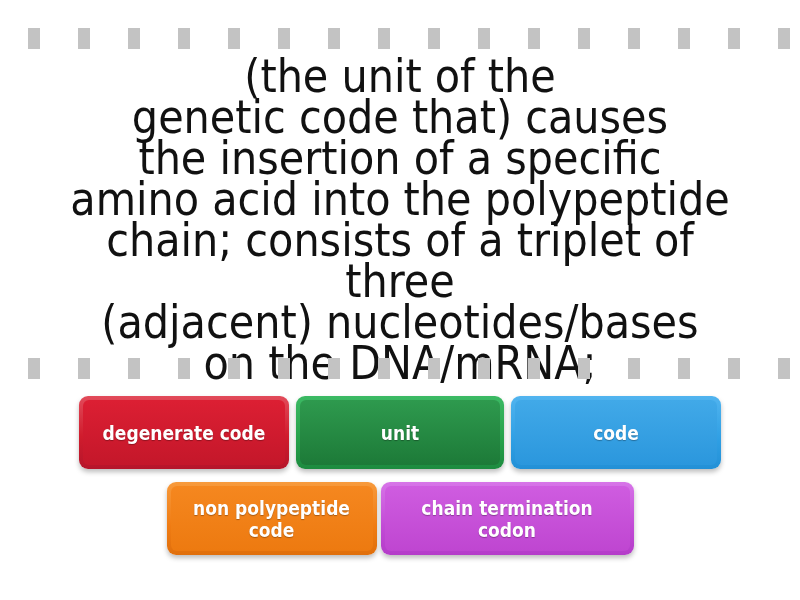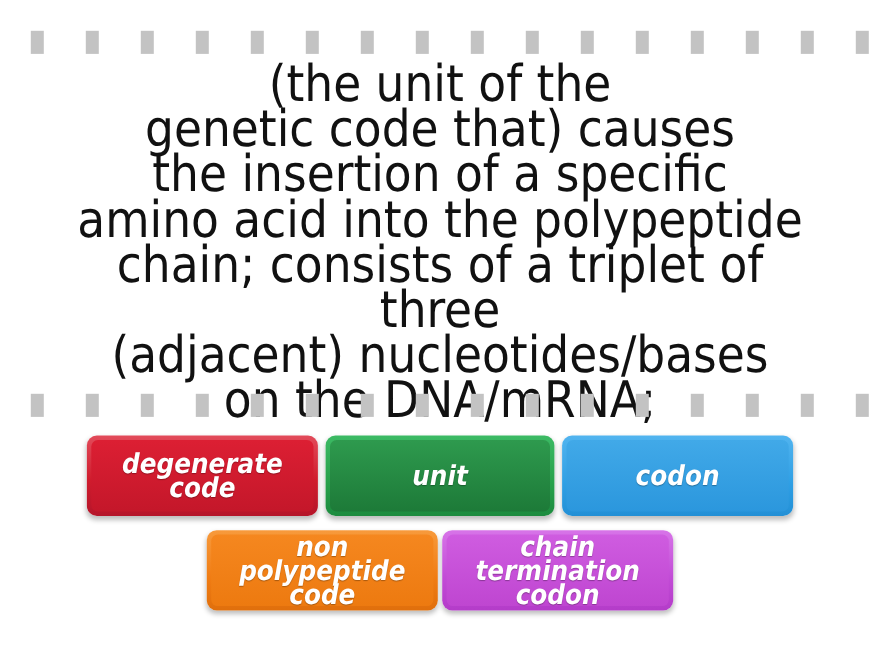--- a/index.html
+++ b/index.html
@@ -91,42 +91,41 @@
   }
   .tile-face {
     flex: 1 1 auto;
     border-radius: 6px;
     display: flex;
     align-items: center;
     justify-content: center;
     text-align: center;
     color: #ffffff;
     font-weight: bold;
-    font-size: 25px;
+    font-size: 19px;
     line-height: 22px;
     padding: 0 8px;
     text-shadow: 0 1px 1px rgba(0,0,0,0.30);
-    font-style: italic;
   }
 
   
   .tile-red        { width: 210px; background: #e8站; }
   .tile-red        { background: linear-gradient(to bottom, #e24b5a 0%, #d01c2d 55%, #b5152a 100%); }
   .tile-red   .tile-face { background: linear-gradient(to bottom, #dc1f33 0%, #c4172a 100%); }
 
   .tile-green      { width: 208px; background: linear-gradient(to bottom, #3cba64 0%, #27a14b 60%, #1d8b3f 100%); }
   .tile-green .tile-face { background: linear-gradient(to bottom, #2e9a4e 0%, #1d7a38 100%); }
 
   .tile-blue       { width: 210px; background: linear-gradient(to bottom, #51b4ef 0%, #2f9fe4 60%, #2390d6 100%); }
   .tile-blue  .tile-face { background: linear-gradient(to bottom, #41a9e8 0%, #2b97dd 100%); }
 
   .tile-orange     { width: 210px; background: linear-gradient(to bottom, #f79a3c 0%, #f07c13 60%, #e06f0c 100%); }
   .tile-orange .tile-face { background: linear-gradient(to bottom, #f5871f 0%, #ed7a10 100%); }
 
-  .tile-purple     { width: 210px; background: linear-gradient(to bottom, #d774e8 0%, #c24bd6 60%, #b43cc9 100%); }
+  .tile-purple     { width: 253px; background: linear-gradient(to bottom, #d774e8 0%, #c24bd6 60%, #b43cc9 100%); }
   .tile-purple .tile-face { background: linear-gradient(to bottom, #cf5ce0 0%, #bf46d1 100%); }
 </style>
 </head>
 <body>
 
 <div id="stage">
 
   <div class="dash-rule dash-top"></div>
 
   <div class="question-block">
@@ -147,21 +146,21 @@
 
       <div class="tile tile-red">
         <div class="tile-face">degenerate code</div>
       </div>
 
       <div class="tile tile-green">
         <div class="tile-face">unit</div>
       </div>
 
       <div class="tile tile-blue">
-        <div class="tile-face">codon</div>
+        <div class="tile-face">code</div>
       </div>
 
     </div>
 
     <div class="tile-row tile-row-2">
 
       <div class="tile tile-orange">
         <div class="tile-face">non polypeptide code</div>
       </div>
 

